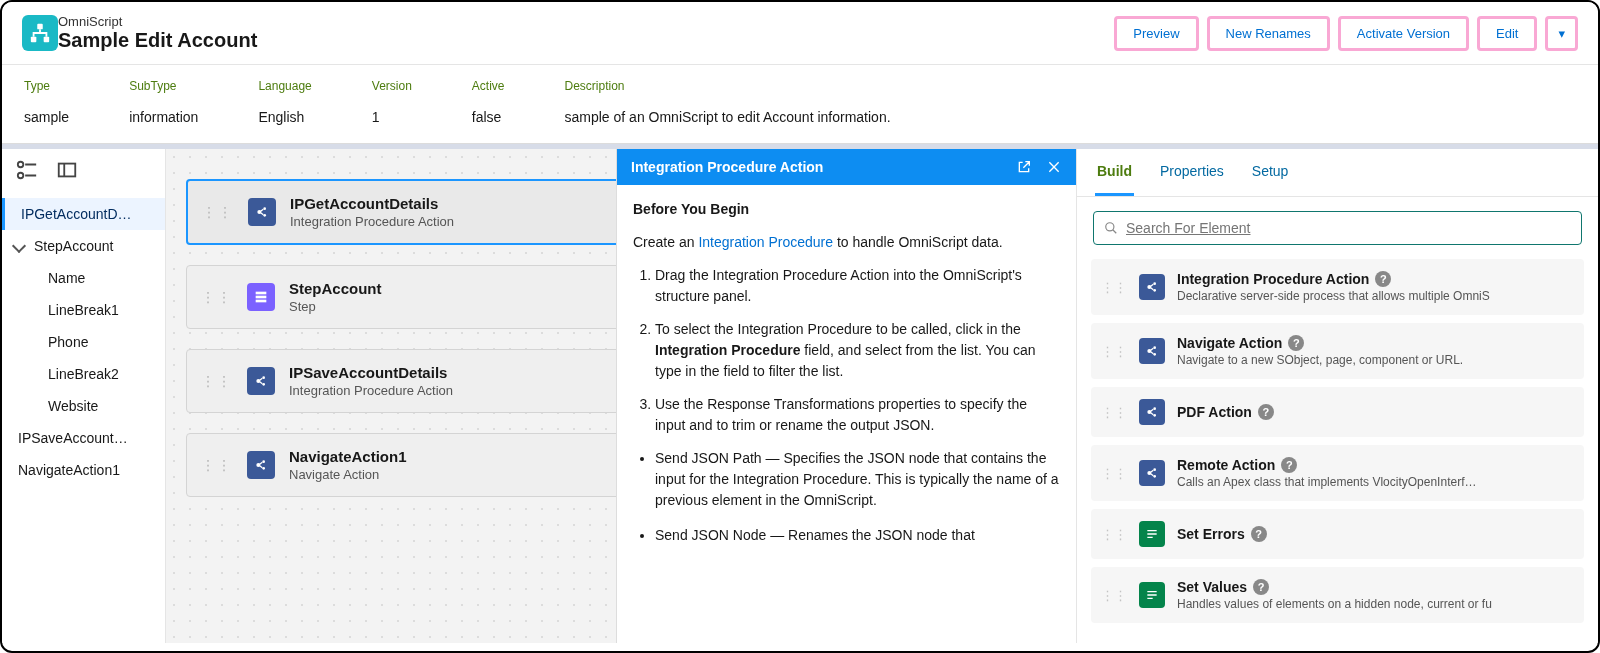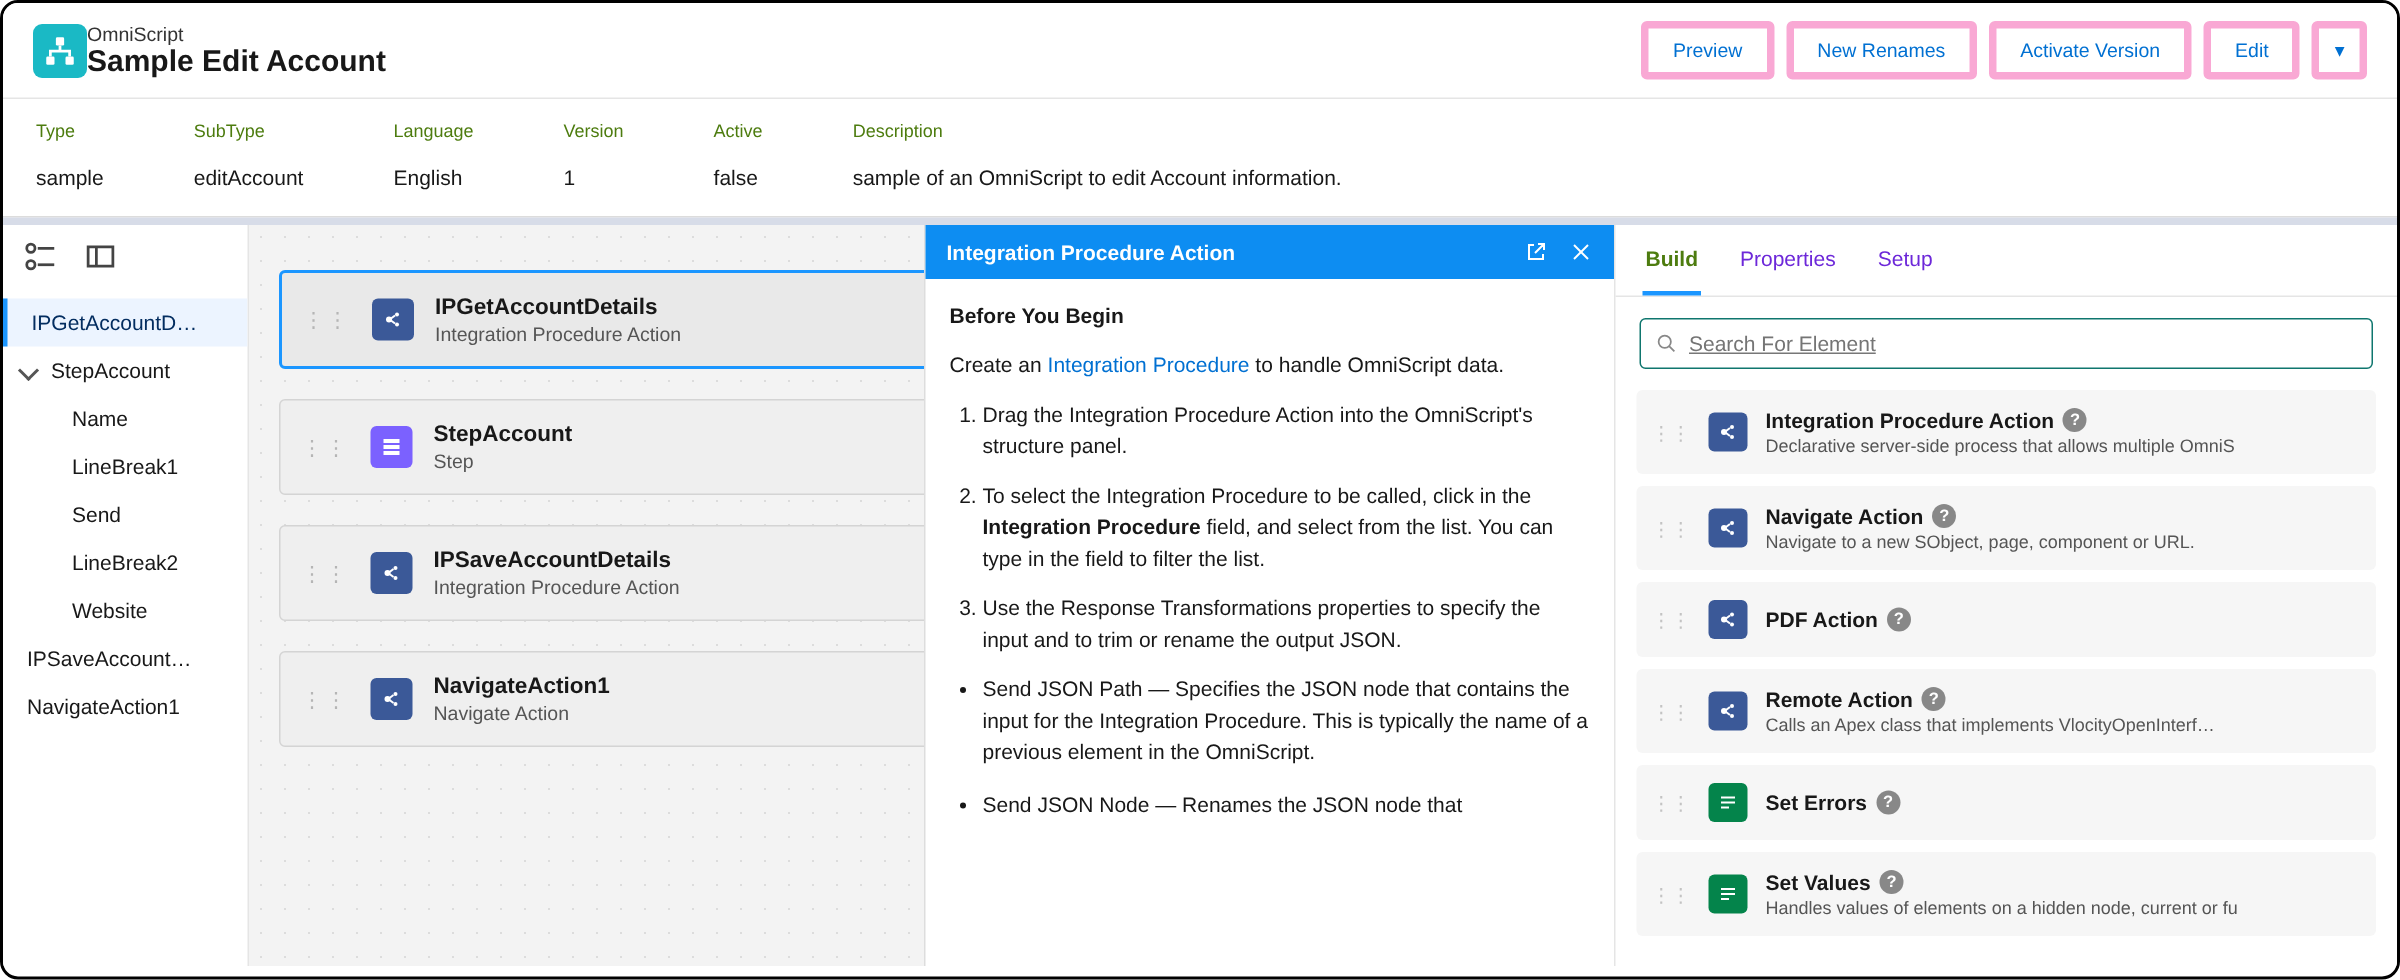--- a/index.html
+++ b/index.html
@@ -4,21 +4,21 @@
 <style>
 * { box-sizing: border-box; margin: 0; padding: 0; }
 body { font-family: -apple-system, BlinkMacSystemFont, "Segoe UI", Arial, sans-serif; font-size: 13px; color: #181818; background: #fff; width: 1600px; height: 653px; overflow: hidden; border: 2px solid #000; border-radius: 12px; }
 .header { display: flex; align-items: center; padding: 12px 20px; border-bottom: 1px solid #e5e5e5; background: #fff; }
 .header-left { display: flex; align-items: center; flex: 1; }
 .app-icon { width: 36px; height: 36px; background: #1ab9c5; border-radius: 6px; display: flex; align-items: center; justify-content: center; color: #fff; }
 .app-icon svg { width: 22px; height: 22px; }
 .title-block .kicker { font-size: 13px; color: #333; }
 .title-block .title { font-size: 20px; font-weight: 700; }
 .header-buttons { display: flex; gap: 8px; }
-.btn { background: #fff; border: 5px solid #f9a8d4; color: #0070d2; padding: 7px 16px; border-radius: 4px; font-size: 13px; cursor: pointer; }
+.btn { background: #fff; border: 3px solid #f9a8d4; color: #0070d2; padding: 7px 16px; border-radius: 4px; font-size: 13px; cursor: pointer; }
 .btn-drop { padding: 7px 10px; }
 .meta-row { display: flex; gap: 60px; padding: 14px 22px 18px; border-bottom: 1px solid #dcdcdc; background:#fff; }
 .meta-item .label { font-size: 12px; color: #4d7c0f; margin-bottom: 16px; }
 .meta-item .val { font-size: 14px; color: #181818; }
 .workspace { display: flex; height: calc(100% - 150px); border-top: 5px solid #d7dce8; }
 .tree-panel { width: 164px; background: #fff; border-right: 1px solid #e5e5e5; display:flex; flex-direction:column; }
 .tree-toolbar { display:flex; gap:18px; padding:10px 14px;  }
 .tree-toolbar svg { width:22px; height:22px; color:#444; }
 .tree-list { padding: 4px 0; overflow:hidden; }
 .tree-item { padding: 8px 12px 8px 16px; font-size: 14px; cursor: pointer; white-space: nowrap; overflow: hidden; text-overflow: ellipsis; }
@@ -46,21 +46,21 @@
 .help-body ol { padding-left:22px; margin-bottom:10px;}
 .help-body ol li { margin-bottom:12px;}
 .help-body ul { padding-left:22px; list-style-type: disc; }
 .help-body ul li { margin-bottom:14px; }
 .help-body a { color:#0070d2; text-decoration:none;}
 .help-scroll::-webkit-scrollbar { width:8px;}
 .help-scroll::-webkit-scrollbar-thumb { background:#bbb; border-radius:4px;}
 
 .right-panel { width:522px; border-left:1px solid #e5e5e5; background:#fff; display:flex; flex-direction:column;}
 .rp-tabs { display:flex; gap:24px; padding:0 18px; border-bottom:1px solid #e5e5e5;}
-.rp-tab { padding:14px 2px; font-size:14px; color:#6d28d9; cursor:pointer;}
+.rp-tab { padding:14px 2px; font-size:14px; color:#0369a1; cursor:pointer;}
 .rp-tab.active { font-weight:700; border-bottom:3px solid #1b96ff; color:#4d7c0f;}
 .rp-search { margin:14px 16px; border:1px solid #0f766e; border-radius:4px; display:flex; align-items:center; padding:8px 10px; gap:8px; color:#777;text-decoration:underline;}
 .rp-search input { border:none; outline:none; flex:1; font-size:14px; background:transparent;}
 .rp-list { padding:0 14px; overflow-y:auto;}
 .rp-item { background:#f6f6f6; border-radius:4px; margin-bottom:8px; padding:12px 12px 12px 10px; display:flex; align-items:center; gap:12px;}
 .rp-item .drag { color:#c3c3c3; cursor:grab;}
 .rp-icon { width:26px; height:26px; border-radius:4px; display:flex; align-items:center; justify-content:center; color:#fff; flex-shrink:0;}
 .ic-teal { background:#04844b;}
 .ic-navy { background:#3b5998;}
 .rp-text { flex:1; min-width:0;}
@@ -96,21 +96,21 @@
   </div>
 </div>
 
 <div class="meta-row">
   <div class="meta-item">
       <div class="label">Type</div>
       <div class="val">sample</div>
     </div>
   <div class="meta-item">
       <div class="label">SubType</div>
-      <div class="val">editAccount</div>
+      <div class="val">information</div>
     </div>
   <div class="meta-item">
       <div class="label">Language</div>
       <div class="val">English</div>
     </div>
   <div class="meta-item">
       <div class="label">Version</div>
       <div class="val">1</div>
     </div>
   <div class="meta-item">
@@ -139,21 +139,21 @@
           </svg></span>
     </div>
     <div class="tree-list" id="tree-list">
         <div class="tree-item selected">IPGetAccountD…</div>
         <div class="tree-item parent">
           <span class="chev"></span>
           <span>StepAccount</span>
         </div>
         <div class="tree-item child">Name</div>
         <div class="tree-item child">LineBreak1</div>
-        <div class="tree-item child">Send</div>
+        <div class="tree-item child">Phone</div>
         <div class="tree-item child">LineBreak2</div>
         <div class="tree-item child">Website</div>
         <div class="tree-item">IPSaveAccount…</div>
         <div class="tree-item">NavigateAction1</div>
       </div>
   </div>
 
   <div class="canvas">
     <div id="cards-container">
         <div class="card selected">

